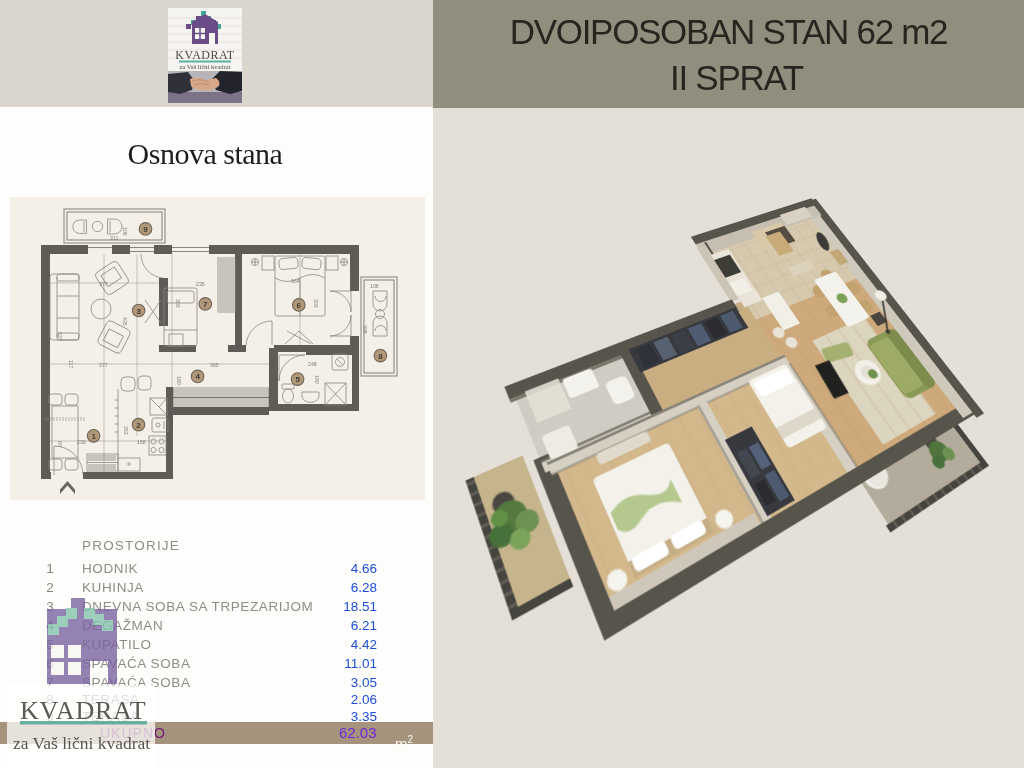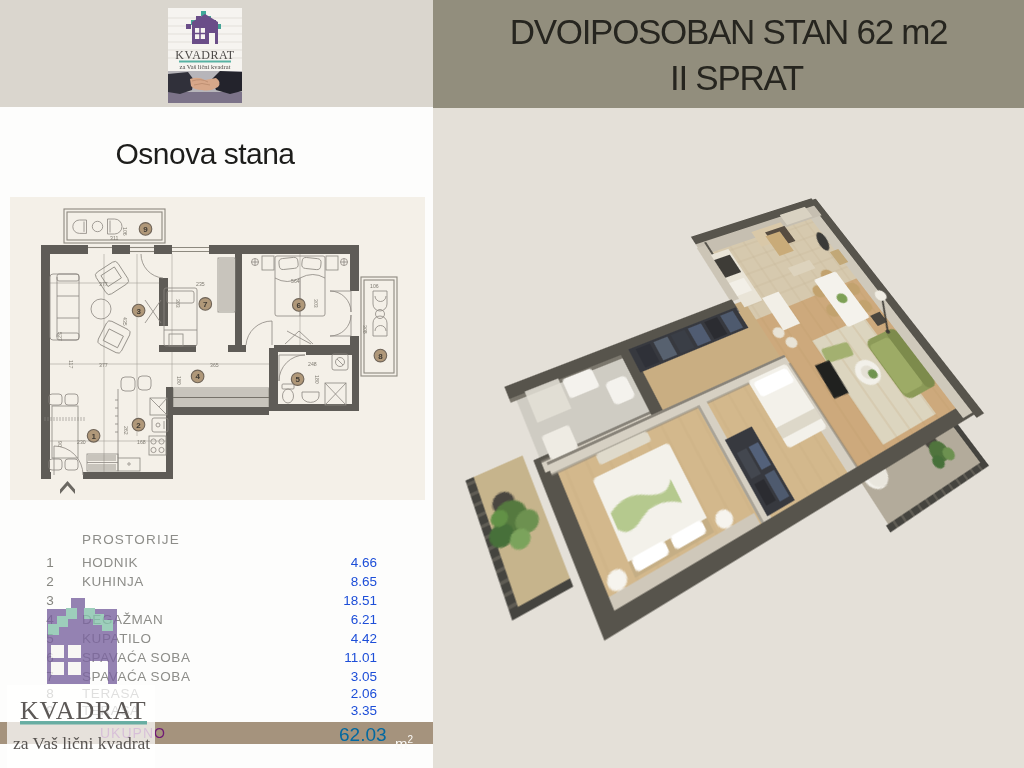--- a/index.html
+++ b/index.html
@@ -14,21 +14,21 @@
 <div class="abs" style="left:0;top:0;width:433px;height:107px;background:#dad6ce;"></div>
 
 <div class="abs" style="left:433px;top:0;width:591px;height:108px;background:#928e7d;"></div>
 
 <div class="abs" style="left:433px;top:108px;width:591px;height:660px;background:#e4e0d8;"></div>
 
 <div class="abs" style="left:433px;top:12px;width:591px;text-align:center;font-size:35px;color:#26251f;letter-spacing:-1.3px;">DVOIPOSOBAN STAN 62 m2</div>
 
 <div class="abs" style="left:433px;top:58px;width:591px;text-align:center;font-size:35px;color:#26251f;letter-spacing:-1.3px;margin-left:8px;">II SPRAT</div>
 
-<div class="abs" style="left:0;top:137px;width:410px;text-align:center;font-size:30px;color:#1d1d1b;letter-spacing:-0.5px;">Osnova stana</div>
+<div class="abs" style="left:0;top:137px;width:410px;text-align:center;font-size:30px;color:#1d1d1b;letter-spacing:-0.5px;font-family:Liberation Serif, serif;">Osnova stana</div>
 
 <div class="abs" style="left:10px;top:197px;width:415px;height:303px;background:#f4f0e8;"></div>
 
 <svg id="plan2d" class="abs" style="left:10px;top:197px;" width="415" height="303" viewBox="10 197 415 303" fill="none" stroke-linecap="butt">
 <defs>
 <g id="badge" fill="#b09879" stroke="#6f6458" stroke-width="1.1">
           <circle r="6.3" cx="0" cy="0"></circle>
         </g>
 </defs>
 <style>
@@ -345,44 +345,45 @@
 <text x="59" y="446" transform="rotate(90 61 443)">90</text>
 <text x="125" y="431" transform="rotate(90 127 428)">262</text>
 <text x="137" y="444">168</text>
 <text x="370" y="288">106</text>
 <text x="364" y="330" transform="rotate(90 366 327)">308</text>
 </g>
 </svg>
 
 <div id="table" class="abs" style="left:0;top:530px;width:433px;font-size:13.5px;color:#8d8d89;">
 <style>
-.trow{position:absolute;left:0;width:433px;height:19px;}
+.trow{position:absolute;left:0;width:433px;height:19px;margin-top:6px;}
 .tn{position:absolute;left:42px;width:16px;text-align:center;color:#85857f;}
 .tna{position:absolute;left:82px;letter-spacing:0.6px;color:#8d8d89;}
 .tv{position:absolute;right:56px;width:60px;text-align:right;color:#1d4ed8;}
 </style>
 
 <div class="trow" style="top:2px;">
         <span class="tna" style="letter-spacing:1.2px;">PROSTORIJE</span>
       </div>
 
 <div class="trow" style="top:25px;">
         <span class="tn">1</span>
         <span class="tna">HODNIK</span>
         <span class="tv">4.66</span>
       </div>
 
 <div class="trow" style="top:44px;">
         <span class="tn">2</span>
         <span class="tna">KUHINJA</span>
-        <span class="tv">8.65</span>
+        <span class="tv">6.28</span>
       </div>
 
 <div class="trow" style="top:63px;">
         <span class="tn">3</span>
+        <span class="tna">DNEVNA SOBA SA TRPEZARIJOM</span>
         <span class="tv">18.51</span>
       </div>
 
 <div class="trow" style="top:82px;">
         <span class="tn">4</span>
         <span class="tna">DEGAŽMAN</span>
         <span class="tv">6.21</span>
       </div>
 
 <div class="trow" style="top:101px;">
@@ -411,21 +412,21 @@
 
 <div class="trow" style="top:173px;">
         <span class="tn">9</span>
         <span class="tna">TERASA</span>
         <span class="tv">3.35</span>
       </div>
 </div>
 
 <div class="abs" style="left:0;top:722px;width:433px;height:22px;background:#a5937d;"></div>
 <div class="abs" style="left:100px;top:725px;font-size:14px;color:#701a75;letter-spacing:1px;">UKUPNO</div>
-<div class="abs" style="left:339px;top:724px;font-size:19px;color:#0369a1;">62.03</div>
+<div class="abs" style="left:339px;top:724px;font-size:15px;color:#6d28d9;">62.03</div>
 <div class="abs" style="left:395px;top:724px;font-size:15px;color:#fbfaf7;margin-top:10px;">m<sup style="font-size:10px;">2</sup></div>
 
 <svg id="logo" class="abs" style="left:168px;top:8px;" width="74" height="95" viewBox="0 0 74 95">
 
 <rect x="0" y="0" width="74" height="95" fill="#f6f4f0"></rect>
 <g stroke="#e3e0da" stroke-width="1">
 <line x1="0" y1="10" x2="74" y2="10"></line>
         <line x1="0" y1="18" x2="74" y2="18"></line>
 <line x1="0" y1="26" x2="74" y2="26"></line>
         <line x1="0" y1="34" x2="74" y2="34"></line>

